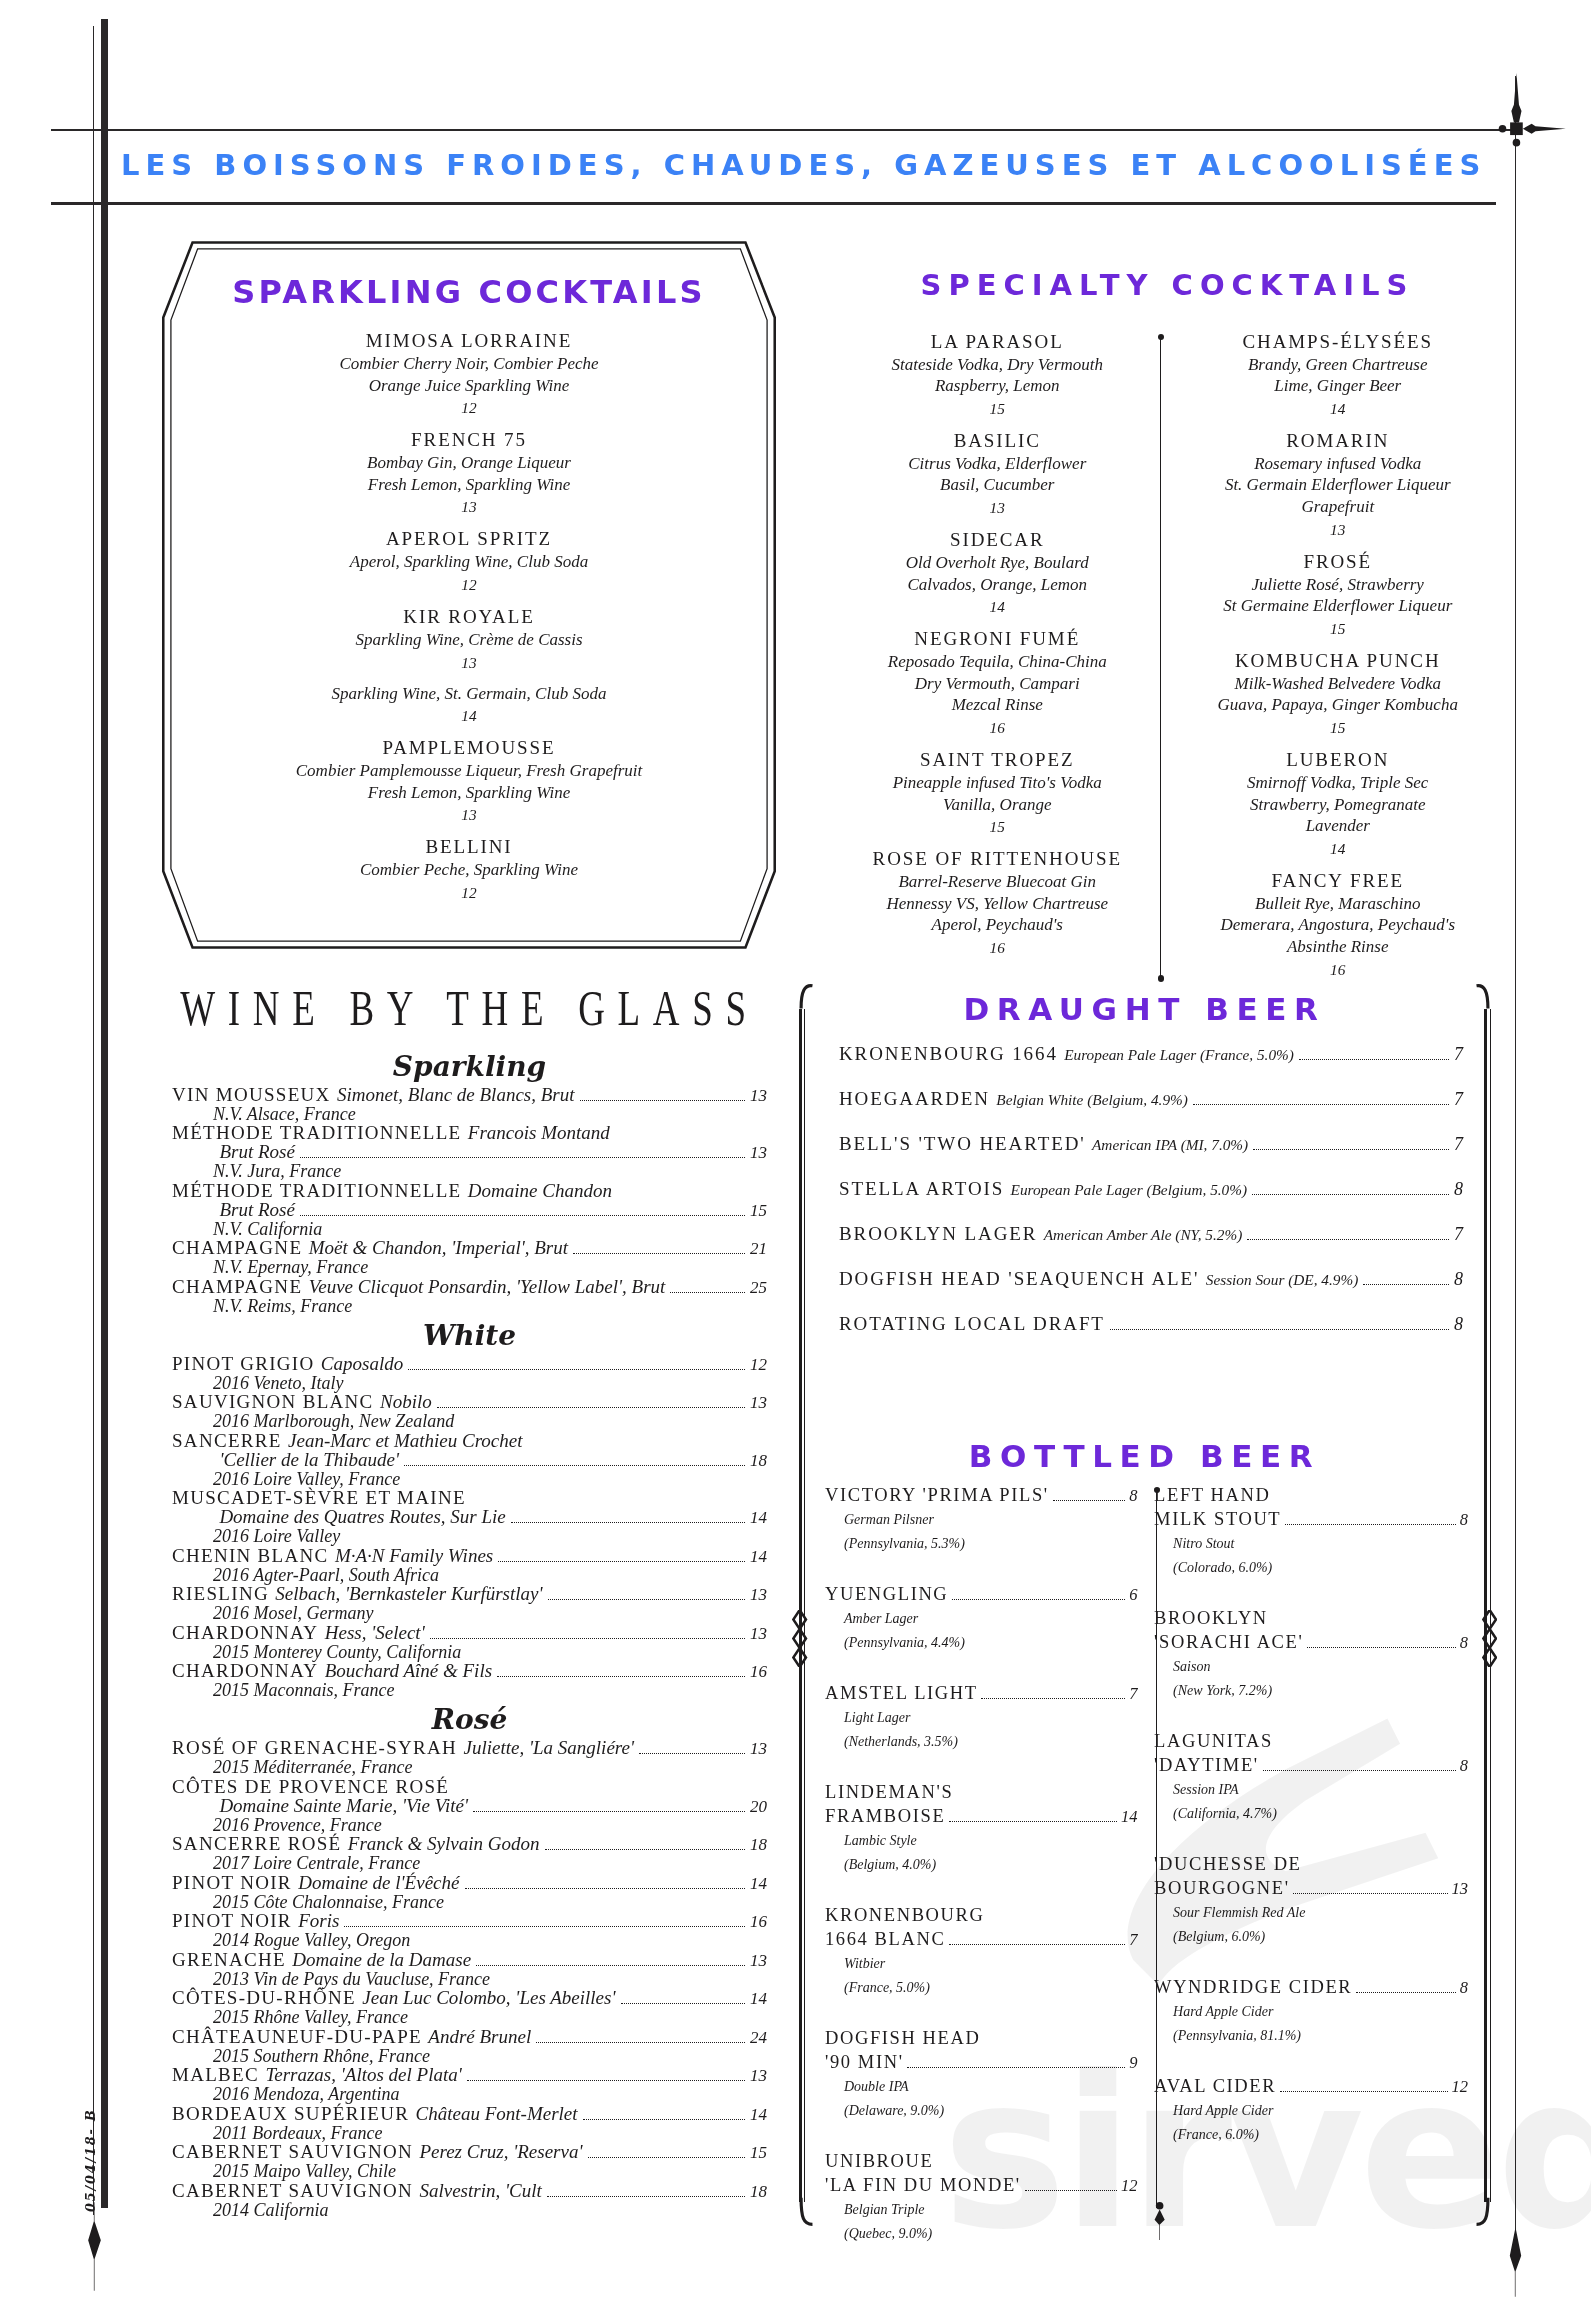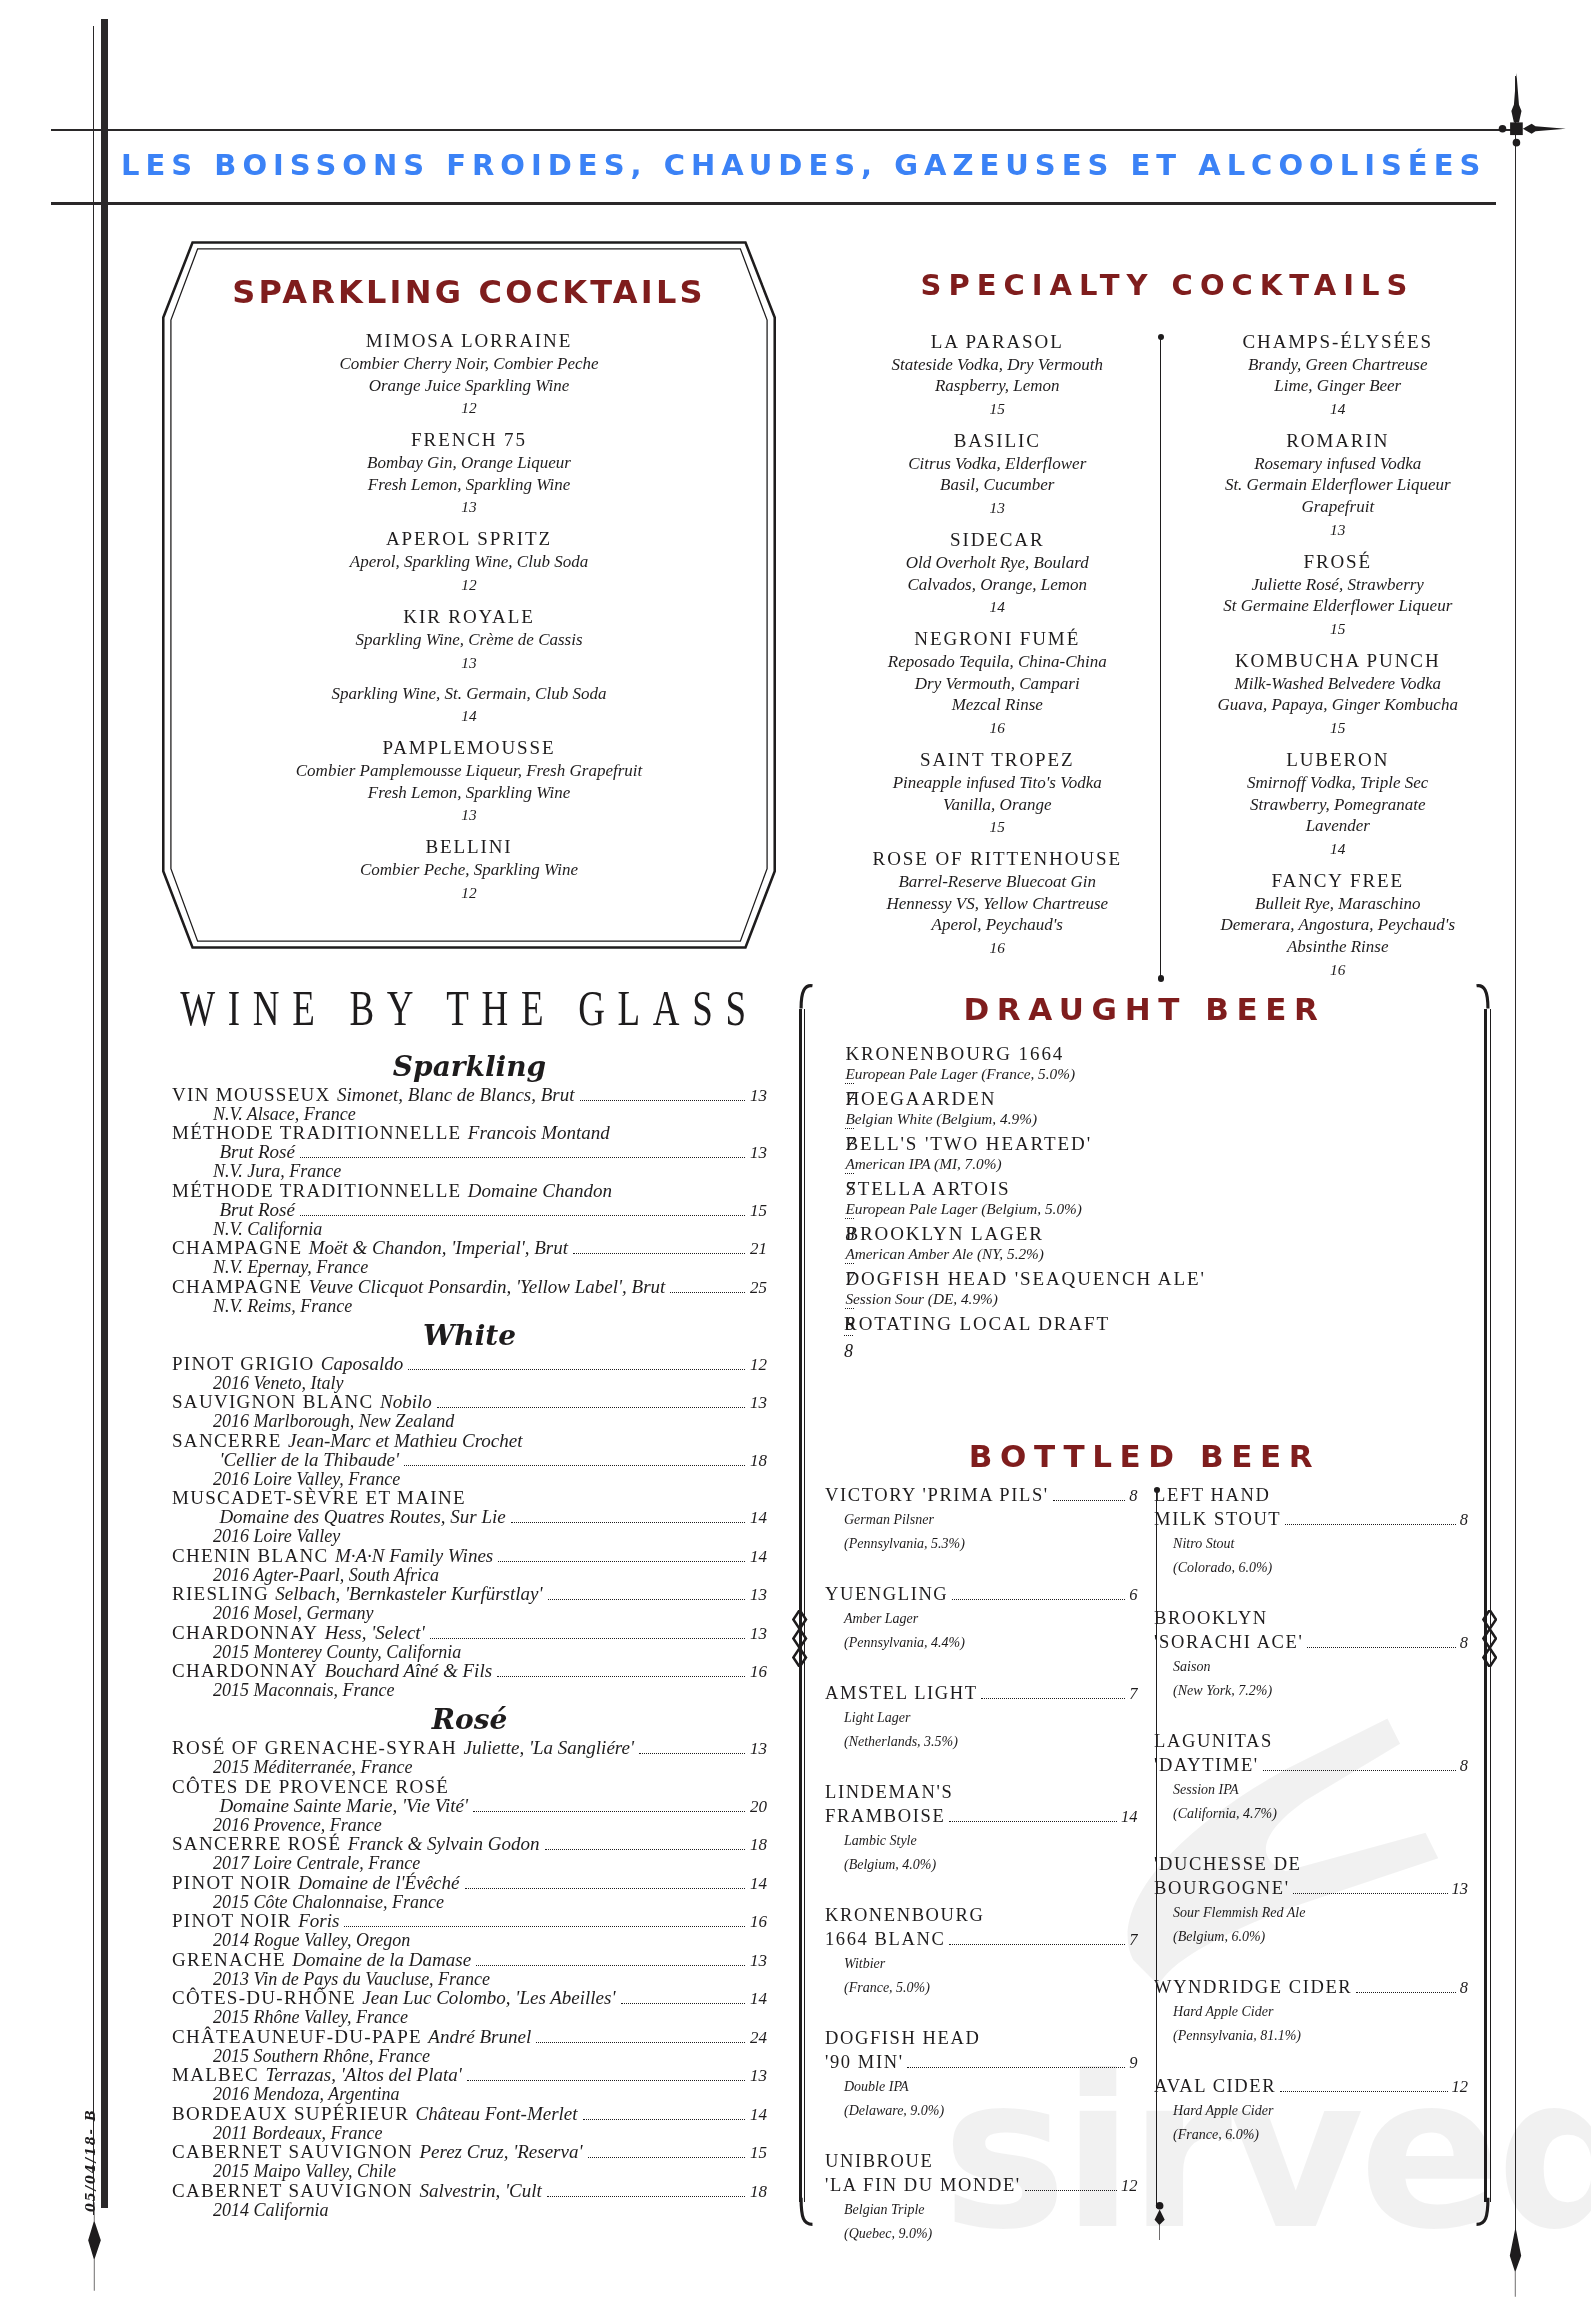--- a/index.html
+++ b/index.html
@@ -13,21 +13,21 @@
   .line-v { position: absolute; width: 1.9px; background: #2a2829; }
 
   .page-title {
     position: absolute; left: 121px; top: 148px; width: 1387px;
     font-family: "DejaVu Sans", sans-serif; font-weight: bold;
     font-size: 29px; letter-spacing: 6px; color: #3b82f6; white-space: nowrap;
   }
 
   .display-title {
     font-family: "DejaVu Sans", sans-serif; font-weight: bold; text-transform: uppercase;
-    color: #7f1d1d; text-align: center; white-space: nowrap;
+    color: #6d28d9; text-align: center; white-space: nowrap;
   }
 
   
   .sparkle-box {
     position: absolute; left: 162px; top: 241px; width: 614px; height: 708px;
   }
   .sparkle-box svg { position: absolute; left: 0; top: 0; }
   .sparkle-inner { position: absolute; left: 0; top: 0; width: 100%; text-align: center; }
   .sparkle-title { font-size: 32px; letter-spacing: 3.2px; margin-top: 32px; }
 
@@ -68,21 +68,21 @@
   .wine-origin { font-style: italic; font-size: 18px; line-height: 18.5px; padding-left: 41px; }
 
   
   .beer-frame { position: absolute; left: 796px; top: 983px; width: 697px; height: 1244px; }
   .beer-frame .rail { position: absolute; top: 25.5px; bottom: 25.5px; width: 6.4px; border-left: 3.2px solid #1e1c1d; border-right: 1.3px solid #1e1c1d; }
   .beer-frame .rail.l { left: 2.5px; }
   .beer-frame .rail.r { right: 2.5px; }
 
   .draught-title { position: absolute; left: 0; top: 7.6px; width: 100%; font-size: 31px; letter-spacing: 7.6px; }
   .draught-list { position: absolute; left: 43px; top: 60px; width: 624px; }
-  .d-row { display: flex; align-items: baseline; height: 45px; font-size: 19px; flex-direction: column; }
+  .d-row { display: flex; align-items: baseline; height: 45px; font-size: 19px; }
   .d-row .d-name { letter-spacing: 1.9px; white-space: nowrap; text-transform: uppercase; }
   .d-row .d-style { font-style: italic; font-size: 15.3px; margin-left: 6.4px; white-space: nowrap; }
   .d-row .dots { flex: 1; border-bottom: 1.9px dotted #1e1c1d; margin: 0 5.1px 4.5px; min-width: 9px; }
   .d-row .d-price { font-style: italic; font-size: 18px; }
 
   .bottled-title { position: absolute; left: 0; top: 455px; width: 100%; font-size: 31px; letter-spacing: 7.6px; }
   .bottled-cols { position: absolute; left: 29px; top: 500px; width: 643px; display: flex; }
   .b-col { width: 50%; padding-right: 9px; }
   .b-col.right { padding-left: 7.6px; padding-right: 0; }
   .b-divider { position: absolute; left: 331px; top: 6.4px; width: 1.3px; height: 719px; background: #1e1c1d; }

